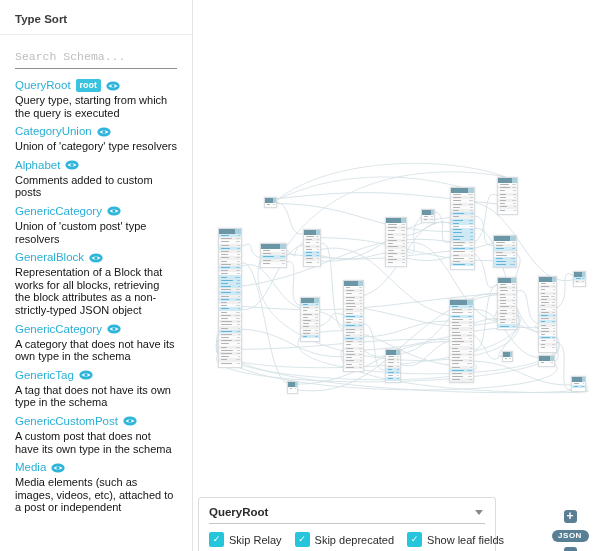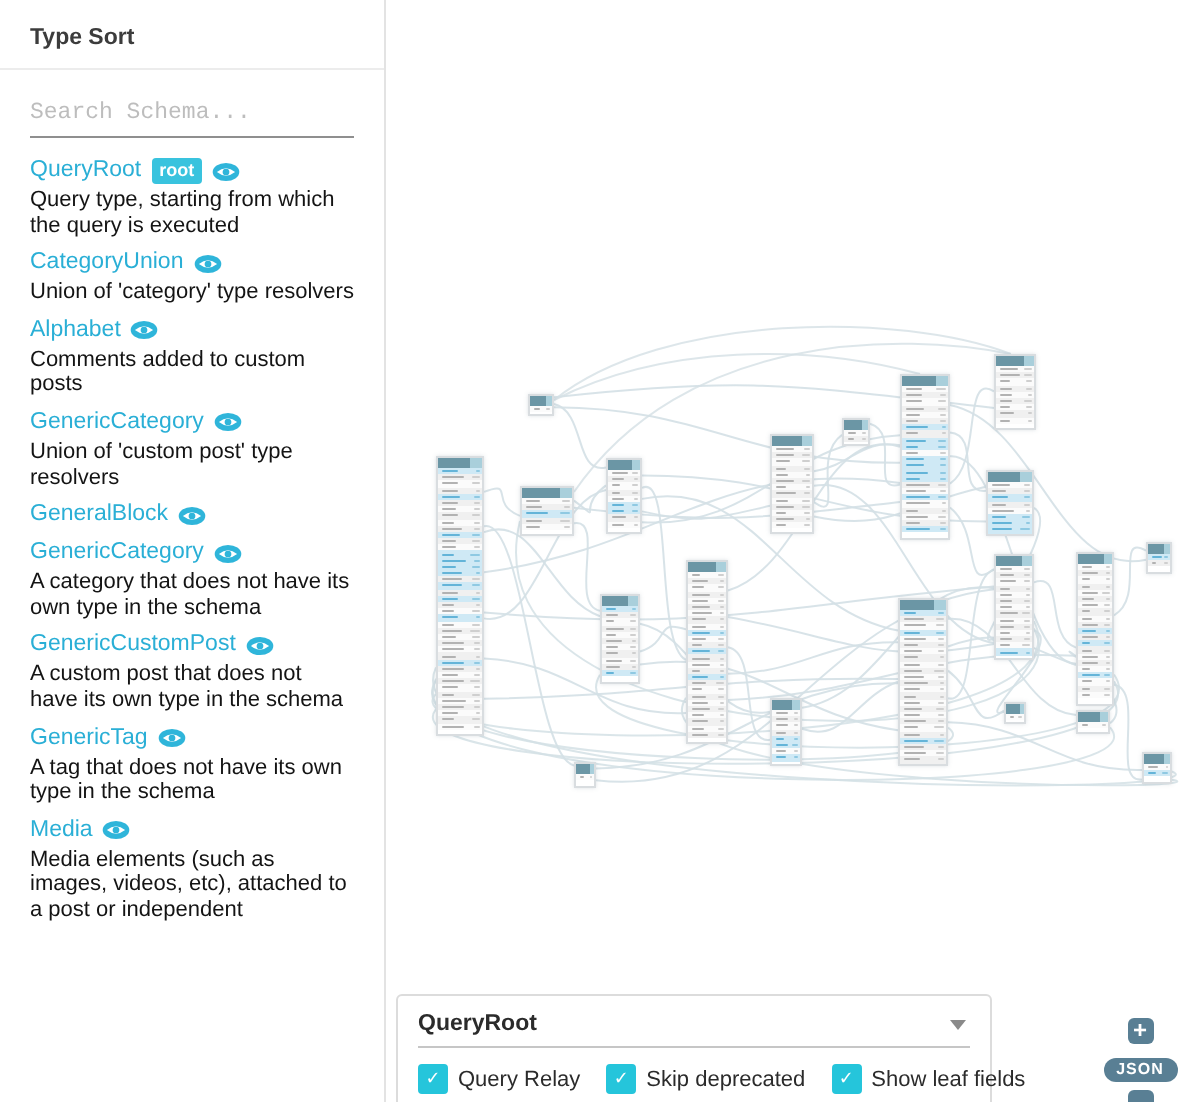--- a/index.html
+++ b/index.html
@@ -1226,63 +1226,64 @@
   <div class="type-item">
     <div class="type-name-row">
       <span class="type-name">GeneralBlock</span>
 
       <svg class="eye" viewBox="0 0 20 14">
         <ellipse cx="10" cy="7" rx="9.5" ry="6.5" fill="#2fb5da"></ellipse>
         <path d="M3.5 7 Q10 1.8 16.5 7 Q10 12.2 3.5 7 Z" fill="#ffffff"></path>
         <circle cx="10" cy="7" r="2.4" fill="#2fb5da"></circle>
       </svg>
     </div>
+    <div class="type-desc">Representation of a Block that works for all blocks, retrieving the block attributes as a non-strictly-typed JSON object</div>
   </div>
 
   <div class="type-item">
     <div class="type-name-row">
       <span class="type-name">GenericCategory</span>
 
       <svg class="eye" viewBox="0 0 20 14">
         <ellipse cx="10" cy="7" rx="9.5" ry="6.5" fill="#2fb5da"></ellipse>
         <path d="M3.5 7 Q10 1.8 16.5 7 Q10 12.2 3.5 7 Z" fill="#ffffff"></path>
         <circle cx="10" cy="7" r="2.4" fill="#2fb5da"></circle>
       </svg>
     </div>
     <div class="type-desc">A category that does not have its own type in the schema</div>
   </div>
 
   <div class="type-item">
     <div class="type-name-row">
+      <span class="type-name">GenericTag</span>
+
+      <svg class="eye" viewBox="0 0 20 14">
+        <ellipse cx="10" cy="7" rx="9.5" ry="6.5" fill="#2fb5da"></ellipse>
+        <path d="M3.5 7 Q10 1.8 16.5 7 Q10 12.2 3.5 7 Z" fill="#ffffff"></path>
+        <circle cx="10" cy="7" r="2.4" fill="#2fb5da"></circle>
+      </svg>
+    </div>
+    <div class="type-desc">A tag that does not have its own type in the schema</div>
+  </div>
+
+  <div class="type-item">
+    <div class="type-name-row">
       <span class="type-name">GenericCustomPost</span>
 
       <svg class="eye" viewBox="0 0 20 14">
         <ellipse cx="10" cy="7" rx="9.5" ry="6.5" fill="#2fb5da"></ellipse>
         <path d="M3.5 7 Q10 1.8 16.5 7 Q10 12.2 3.5 7 Z" fill="#ffffff"></path>
         <circle cx="10" cy="7" r="2.4" fill="#2fb5da"></circle>
       </svg>
     </div>
     <div class="type-desc">A custom post that does not have its own type in the schema</div>
   </div>
 
   <div class="type-item">
     <div class="type-name-row">
-      <span class="type-name">GenericTag</span>
-
-      <svg class="eye" viewBox="0 0 20 14">
-        <ellipse cx="10" cy="7" rx="9.5" ry="6.5" fill="#2fb5da"></ellipse>
-        <path d="M3.5 7 Q10 1.8 16.5 7 Q10 12.2 3.5 7 Z" fill="#ffffff"></path>
-        <circle cx="10" cy="7" r="2.4" fill="#2fb5da"></circle>
-      </svg>
-    </div>
-    <div class="type-desc">A tag that does not have its own type in the schema</div>
-  </div>
-
-  <div class="type-item">
-    <div class="type-name-row">
       <span class="type-name">Media</span>
 
       <svg class="eye" viewBox="0 0 20 14">
         <ellipse cx="10" cy="7" rx="9.5" ry="6.5" fill="#2fb5da"></ellipse>
         <path d="M3.5 7 Q10 1.8 16.5 7 Q10 12.2 3.5 7 Z" fill="#ffffff"></path>
         <circle cx="10" cy="7" r="2.4" fill="#2fb5da"></circle>
       </svg>
     </div>
     <div class="type-desc">Media elements (such as images, videos, etc), attached to a post or independent</div>
   </div>
@@ -1292,21 +1293,21 @@
 
 <div class="panel">
   <div class="select-row">
     <span class="select-value">QueryRoot</span>
     <span class="caret"></span>
   </div>
   <div class="checks-row" id="checks-row">
 
   <span class="check-item">
     <span class="cbox checked"></span>
-    <span class="check-label">Query Relay</span>
+    <span class="check-label">Skip Relay</span>
   </span>
 
   <span class="check-item">
     <span class="cbox checked"></span>
     <span class="check-label">Skip deprecated</span>
   </span>
 
   <span class="check-item">
     <span class="cbox checked"></span>
     <span class="check-label">Show leaf fields</span>

